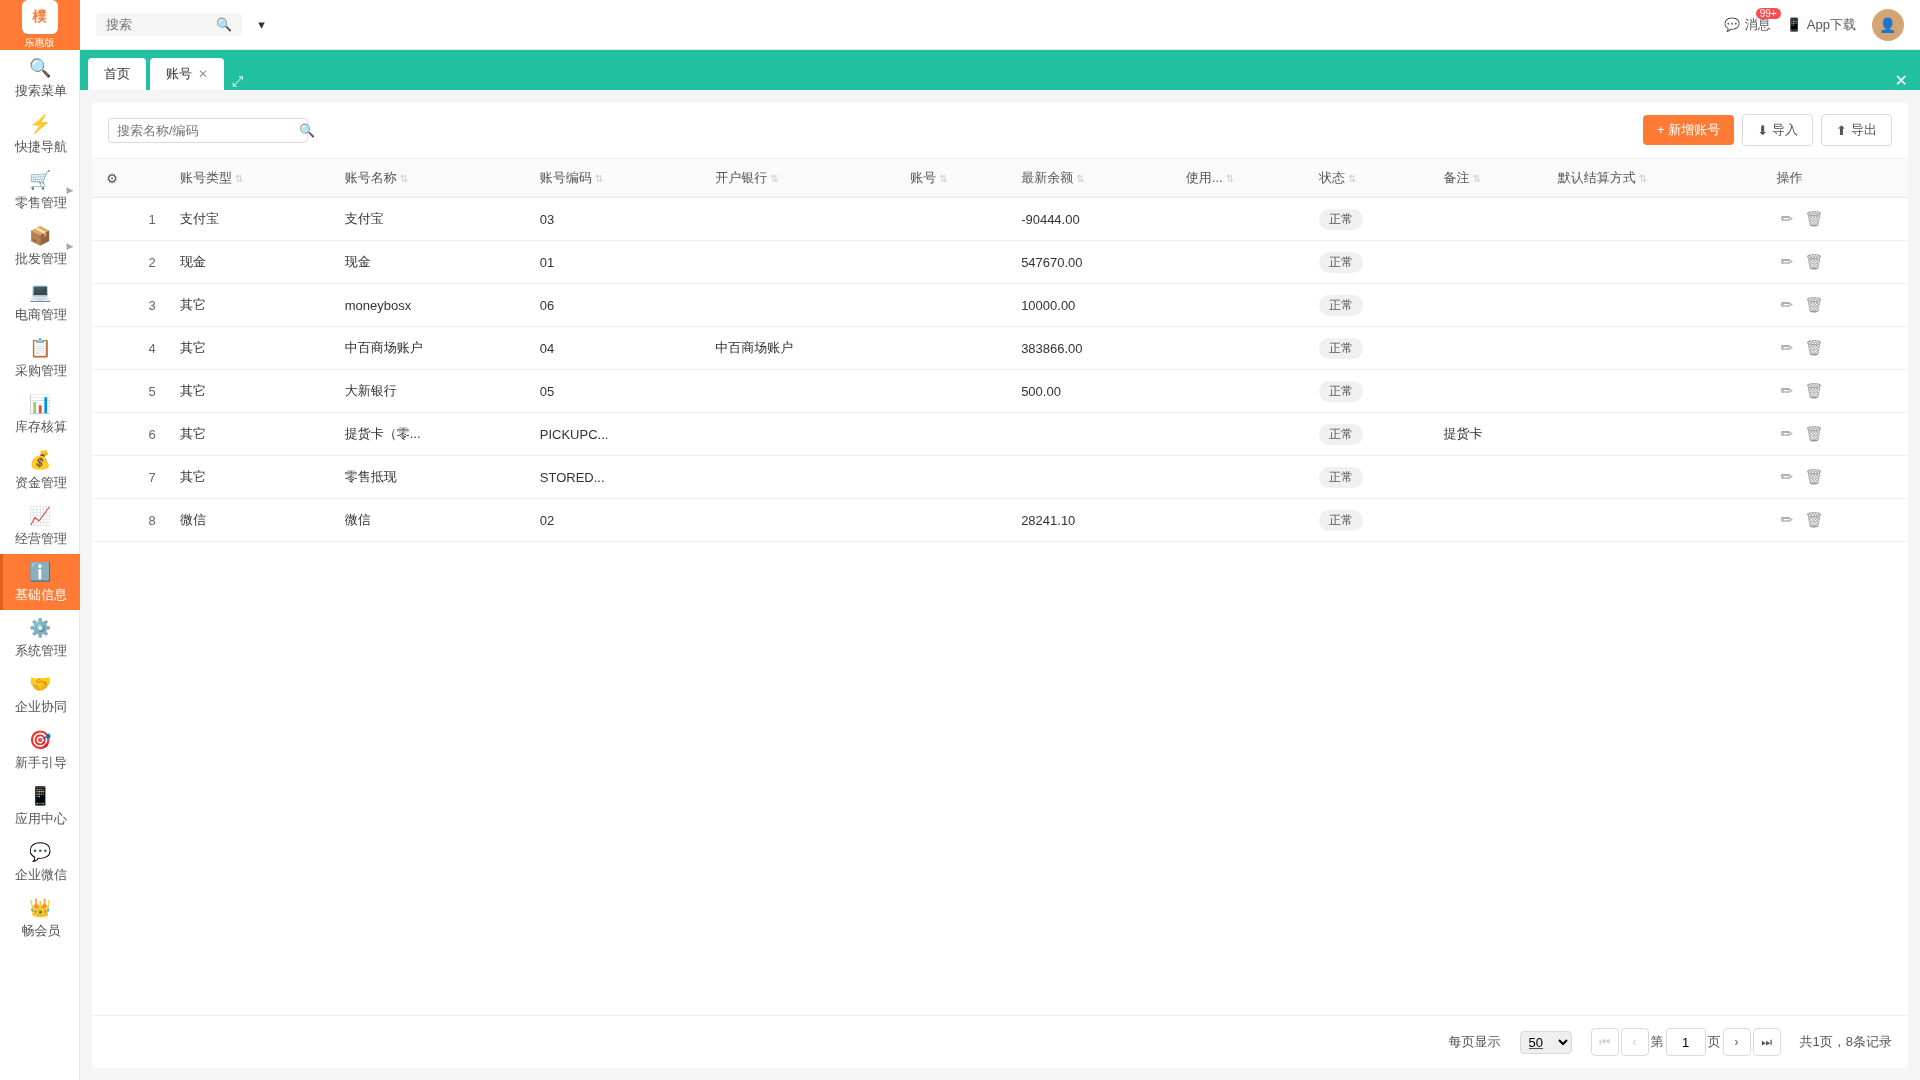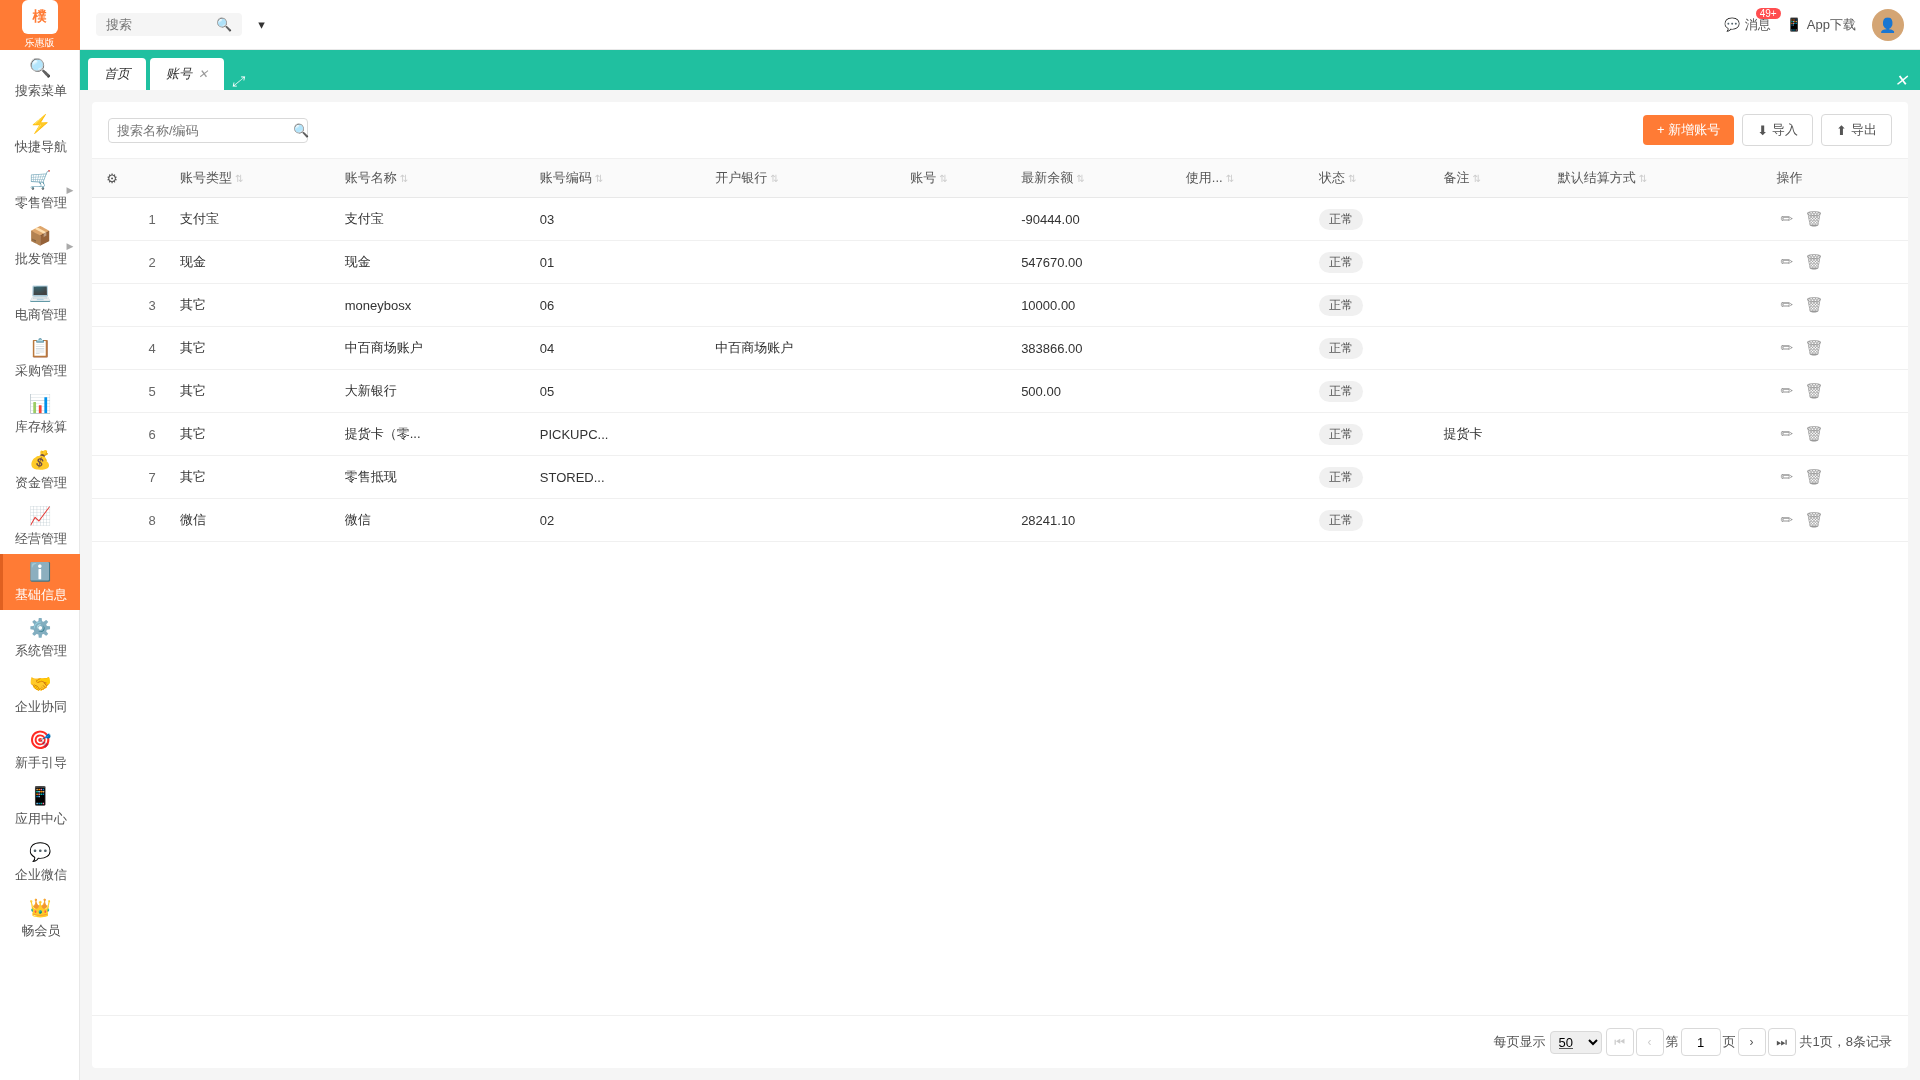--- a/index.html
+++ b/index.html
@@ -23,55 +23,55 @@
     .topbar-left { display: flex; align-items: center; gap: 16px; }
     .topbar-search { display: flex; align-items: center; background: #f5f5f5; border-radius: 4px; padding: 4px 10px; gap: 10px; }
     .topbar-search input { border: none; background: transparent; outline: none; font-size: 13px; width: 120px; }
     .topbar-right { display: flex; align-items: center; gap: 16px; }
     .msg-btn { display: flex; align-items: center; gap: 4px; cursor: pointer; color: #555; font-size: 13px; position: relative; }
     .msg-badge { position: absolute; top: -8px; right: -10px; background: #ff4d4f; color: #fff; font-size: 10px; border-radius: 10px; padding: 0 4px; min-width: 16px; text-align: center; }
     .app-download { display: flex; align-items: center; gap: 4px; cursor: pointer; color: #555; font-size: 13px; }
     .avatar { width: 32px; height: 32px; border-radius: 50%; background: #d4a574; overflow: hidden; display: flex; align-items: center; justify-content: center; color: #fff; font-size: 14px; }
 
     
-    .tab-bar { height: 40px; background: #20c0a0; display: flex; align-items: flex-end; padding: 0 8px; flex-shrink: 0; font-style: italic; }
+    .tab-bar { height: 40px; background: #20c0a0; display: flex; align-items: flex-end; padding: 0 8px; flex-shrink: 0; }
     .tab { height: 32px; padding: 0 16px; display: flex; align-items: center; gap: 6px; cursor: pointer; border-radius: 4px 4px 0 0; font-size: 13px; }
     .tab.home { background: #fff; color: #333; }
     .tab.active { background: #fff; color: #333; }
     .tab-close { color: #999; font-size: 12px; cursor: pointer; }
 
     
     .content { flex: 1; background: #f5f5f5; overflow: auto; padding: 0; display: flex; flex-direction: column; }
     .page { background: #fff; margin: 12px; border-radius: 4px; flex: 1; display: flex; flex-direction: column; overflow: hidden; }
 
     
     .toolbar { padding: 12px 16px; display: flex; align-items: center; justify-content: space-between; border-bottom: 1px solid #f0f0f0; }
     .toolbar-left { display: flex; align-items: center; gap: 8px; }
-    .search-box { display: flex; align-items: center; border: 1px solid #d9d9d9; border-radius: 4px; padding: 4px 8px; width: 200px; }
+    .search-box { display: flex; align-items: center; border: 1px solid #d9d9d9; border-radius: 4px; padding: 4px 8px; gap: 6px; width: 200px; }
     .search-box input { border: none; outline: none; font-size: 13px; flex: 1; }
     .search-icon { color: #aaa; }
     .toolbar-right { display: flex; align-items: center; gap: 8px; }
     .btn-primary { background: #ff7b35; color: #fff; border: none; border-radius: 4px; padding: 6px 14px; cursor: pointer; font-size: 13px; display: flex; align-items: center; gap: 4px; }
     .btn-default { background: #fff; color: #555; border: 1px solid #d9d9d9; border-radius: 4px; padding: 6px 14px; cursor: pointer; font-size: 13px; display: flex; align-items: center; gap: 4px; }
 
     
     .table-wrap { flex: 1; overflow: auto; }
     table { width: 100%; border-collapse: collapse; }
     thead tr { background: #fafafa; border-bottom: 1px solid #e8e8e8; }
     thead th { padding: 10px 8px; text-align: left; color: #555; font-weight: normal; font-size: 13px; white-space: nowrap; border-bottom: 1px solid #e8e8e8; }
     thead th .sort-arrows { color: #ccc; font-size: 10px; margin-left: 3px; }
     tbody tr { border-bottom: 1px solid #f0f0f0; }
     tbody td { padding: 10px 8px; color: #333; font-size: 13px; vertical-align: middle; }
     .gear-col { width: 40px; text-align: center; }
     .num-col { width: 40px; text-align: center; color: #666; }
     .status-badge { display: inline-block; background: #f0f0f0; color: #555; padding: 2px 10px; border-radius: 12px; font-size: 12px; }
     .action-btn { background: none; border: none; cursor: pointer; color: #999; font-size: 15px; padding: 2px 4px; }
 
     
-    .pagination { padding: 12px 16px; display: flex; align-items: center; justify-content: flex-end; gap: 4px; border-top: 1px solid #f0f0f0; font-size: 13px; color: #555; }
+    .pagination { padding: 12px 16px; display: flex; align-items: center; justify-content: flex-end; gap: 19px; border-top: 1px solid #f0f0f0; font-size: 13px; color: #555; }
     .page-select { display: flex; align-items: center; gap: 4px; text-decoration: underline; }
     .page-select select { border: 1px solid #d9d9d9; border-radius: 4px; padding: 2px 4px; font-size: 13px; }
     .page-nav { display: flex; align-items: center; gap: 2px; }
     .page-btn { width: 28px; height: 28px; border: 1px solid #d9d9d9; background: #fff; border-radius: 4px; cursor: pointer; display: flex; align-items: center; justify-content: center; color: #555; font-size: 12px; }
     .page-btn.disabled { color: #ccc; cursor: not-allowed; }
     .page-input { width: 40px; height: 28px; border: 1px solid #d9d9d9; border-radius: 4px; text-align: center; font-size: 13px; }
     .topbar-dropdown { display: flex; align-items: center; gap: 4px; cursor: pointer; font-size: 13px; color: #333; }
   </style>
 </head>
 <body>
@@ -161,21 +161,21 @@
         <span style="color:#aaa;">🔍</span>
       </div>
       <div class="topbar-dropdown">
         <span>▾</span>
       </div>
     </div>
     <div class="topbar-right">
       <div class="msg-btn" style="position:relative;">
         <span>💬</span>
         <span>消息</span>
-        <span class="msg-badge">49+</span>
+        <span class="msg-badge">99+</span>
       </div>
       <div class="app-download">
         <span>📱</span>
         <span>App下载</span>
       </div>
       <div class="avatar">
         <span>👤</span>
       </div>
     </div>
   </div>

